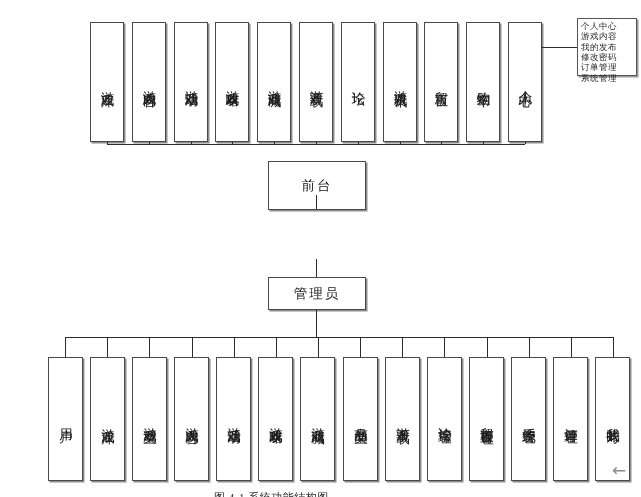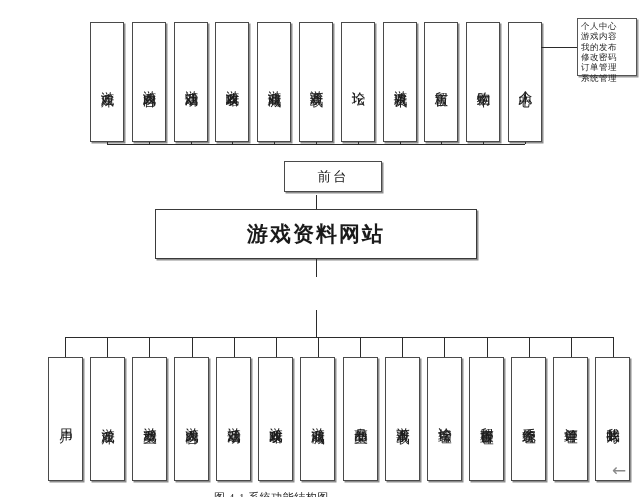--- a/index.html
+++ b/index.html
@@ -160,32 +160,32 @@
     <span class="sline">个人中心</span>
     <span class="sline">游戏内容</span>
     <span class="sline">我的发布</span>
     <span class="sline">修改密码</span>
     <span class="sline">订单管理</span>
     <span class="sline">系统管理</span>
   </div>
 
   <div class="ln h" style="left:541px; top:47px; width:36px;"></div>
 
-  <div class="box node-front" style="left:268px; top:161px; width:98px; height:31px;margin-left:16px;">
+  <div class="box node-front" style="left:268px; top:161px; width:98px; height:49px;">
     <span>前台</span>
   </div>
 
   <div class="ln v" style="left:316px; top:195px; height:14px;"></div>
 
-  <div class="box node-title" style="left:155px; top:209px; width:322px; height:50px;">
-    <span>游戏资料网站</span>
+
+  <div class="ln v" style="left:316px; top:259px; height:18px;"></div>
+
+  <div class="box node-admin" style="left:268px; top:277px; width:98px; height:33px;">
+    <span>管理员</span>
   </div>
-
-  <div class="ln v" style="left:316px; top:259px; height:18px;"></div>
-
 
   <div class="ln v" style="left:316px; top:310px; height:27px;"></div>
 
   <div id="admin-bus">
       <div class="ln h" style="left: 65px; top: 337px; width: 548px;"></div>
       <div class="ln v" style="left: 65px; top: 337px; height: 20px;"></div>
       <div class="ln v" style="left: 107px; top: 337px; height: 20px;"></div>
       <div class="ln v" style="left: 149px; top: 337px; height: 20px;"></div>
       <div class="ln v" style="left: 192px; top: 337px; height: 20px;"></div>
       <div class="ln v" style="left: 234px; top: 337px; height: 20px;"></div>

